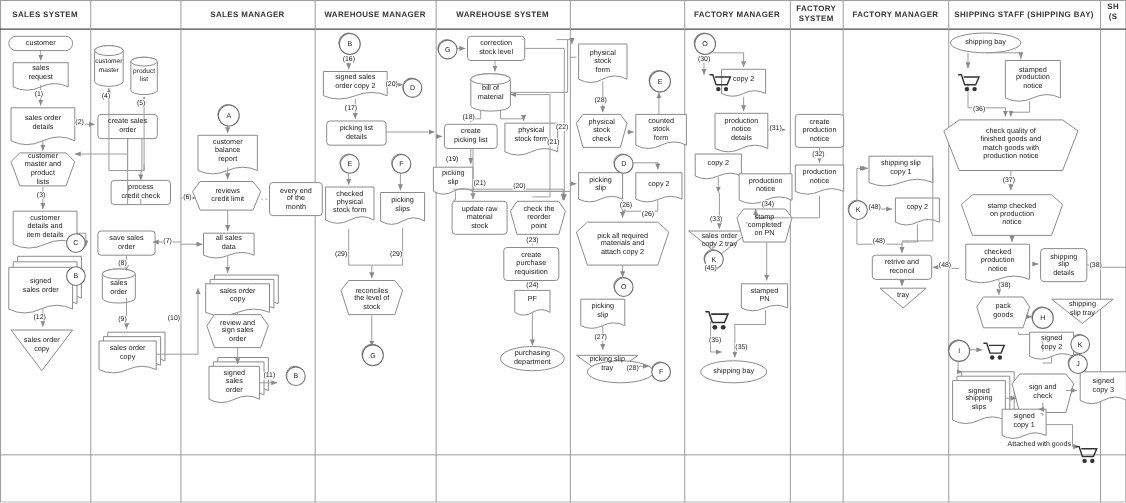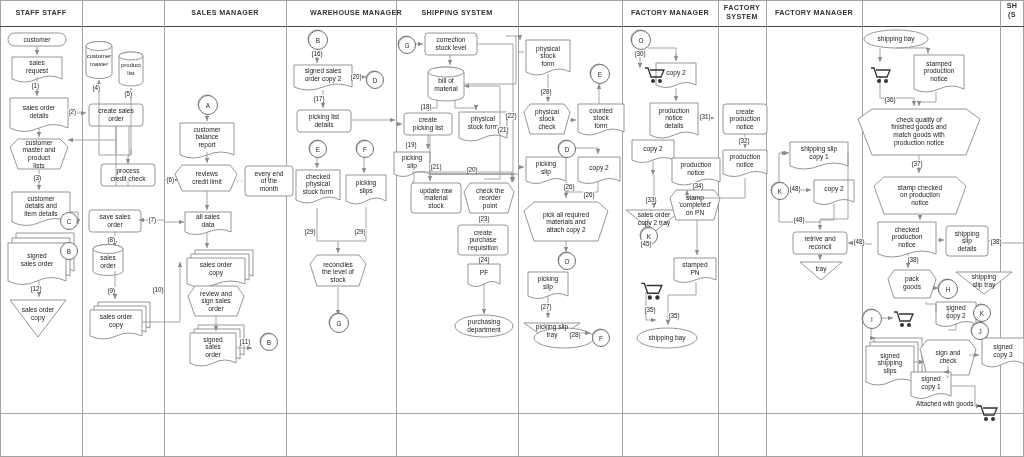--- a/index.html
+++ b/index.html
@@ -319,27 +319,28 @@
       <path d="M936,312 v-8 h-10 v-2"></path>
       <path d="M987,338 v-8"></path>
       <path d="M951,386 h24 v20 h6" marker-end="url(#ah)"></path>
     </g>
 
     <g class="ln">
       <path d="M1000,243 h24"></path>
     </g>
   </svg>
 
-  <div class="lane-head" style="left:0;width:82px;">STAFF STAFF</div>
+  <div class="lane-head" style="left:0;width:82px;">SALES SYSTEM</div>
   <div class="lane-head" style="left:164px;width:122px;">SALES MANAGER</div>
-  <div class="lane-head" style="left:301px;width:110px;">WAREHOUSE MANAGER</div>
-  <div class="lane-head" style="left:396px;width:122px;">SHIPPING SYSTEM</div>
+  <div class="lane-head" style="left:286px;width:110px;">WAREHOUSE MANAGER</div>
+  <div class="lane-head" style="left:396px;width:122px;">WAREHOUSE SYSTEM</div>
   <div class="lane-head" style="left:622px;width:96px;">FACTORY MANAGER</div>
   <div class="lane-head" style="left:718px;width:48px;white-space:pre-line;">FACTORY SYSTEM</div>
   <div class="lane-head" style="left:766px;width:96px;">FACTORY MANAGER</div>
+  <div class="lane-head" style="left:862px;width:138px;">SHIPPING STAFF (SHIPPING BAY)</div>
   <div class="lane-head" style="left:1000px;width:24px;white-space:pre-line;align-items:flex-start;padding-top:2px;">SH
 (S</div>
 
   <div class="node" style="left:8px;top:33px;width:58px;height:13px;">customer</div>
   <div class="node" style="left:12px;top:57px;width:50px;height:20px;white-space:pre-line;">sales
 request</div>
   <div class="node" style="left:10px;top:98px;width:58px;height:28px;white-space:pre-line;">sales order
 details</div>
   <div class="node" style="left:12px;top:140px;width:54px;height:28px;white-space:pre-line;">customer
 master and

